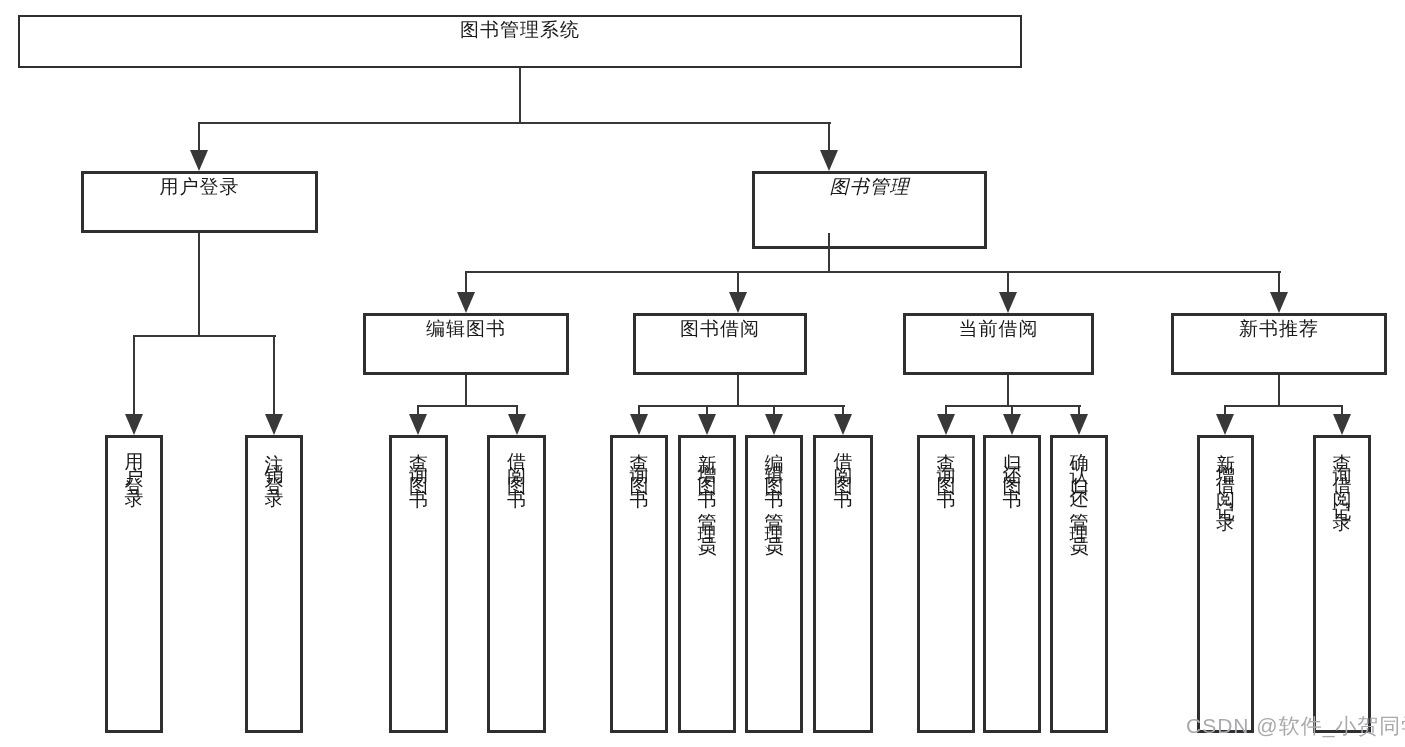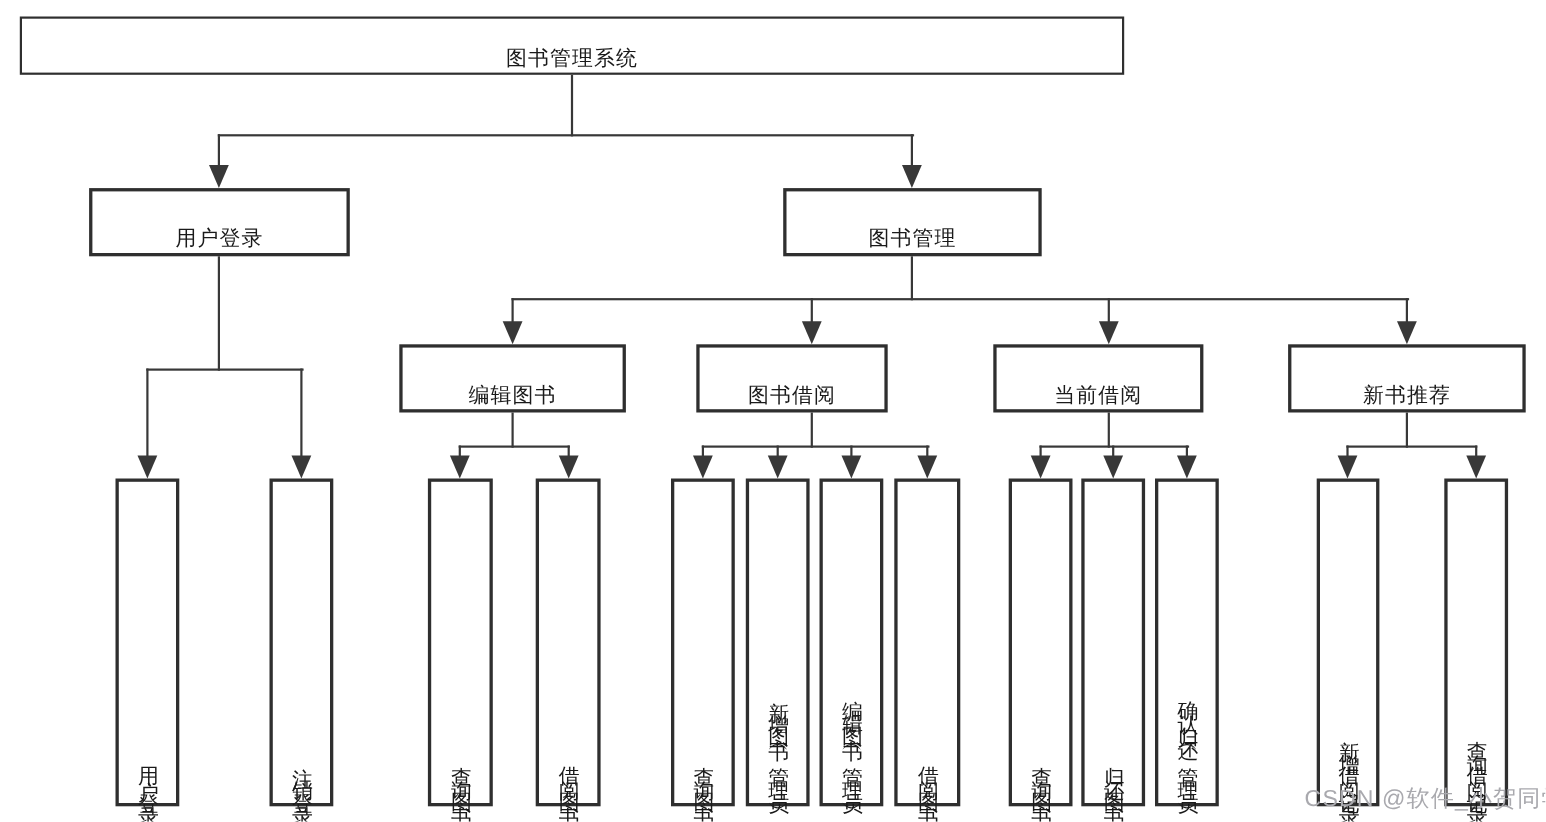--- a/index.html
+++ b/index.html
@@ -11,21 +11,21 @@
     font-family: "Liberation Sans", "DejaVu Sans", sans-serif;
     color: #1a1a1a;
     overflow: hidden;
   }
   .box {
     position: absolute;
     background: #ffffff;
     border: 3px solid #2f2f2f;
     box-sizing: border-box;
     display: flex;
-    align-items: flex-end;
+    align-items: flex-start;
     justify-content: center;
   }
   .box.root { border-width: 2px; }
   .box span {
     font-size: 19px;
     letter-spacing: 1px;
     color: #1a1a1a;
     white-space: nowrap;
   }
   .box.leaf span {
@@ -64,21 +64,21 @@
 
 <div id="stage">
 
   <div class="box root" style="left:18px; top:15px; width:1004px; height:53px;">
     <span>图书管理系统</span>
   </div>
 
   <div class="box" style="left:81px; top:171px; width:237px; height:62px;">
     <span>用户登录</span>
   </div>
-  <div class="box" style="left:712px; top:171px; width:235px; height:62px;">
+  <div class="box" style="left:752px; top:171px; width:235px; height:78px;font-style:italic;">
     <span>图书管理</span>
   </div>
 
   <div class="box" style="left:363px; top:313px; width:206px; height:62px;">
     <span>编辑图书</span>
   </div>
   <div class="box" style="left:633px; top:313px; width:174px; height:62px;">
     <span>图书借阅</span>
   </div>
   <div class="box" style="left:903px; top:313px; width:191px; height:62px;">

